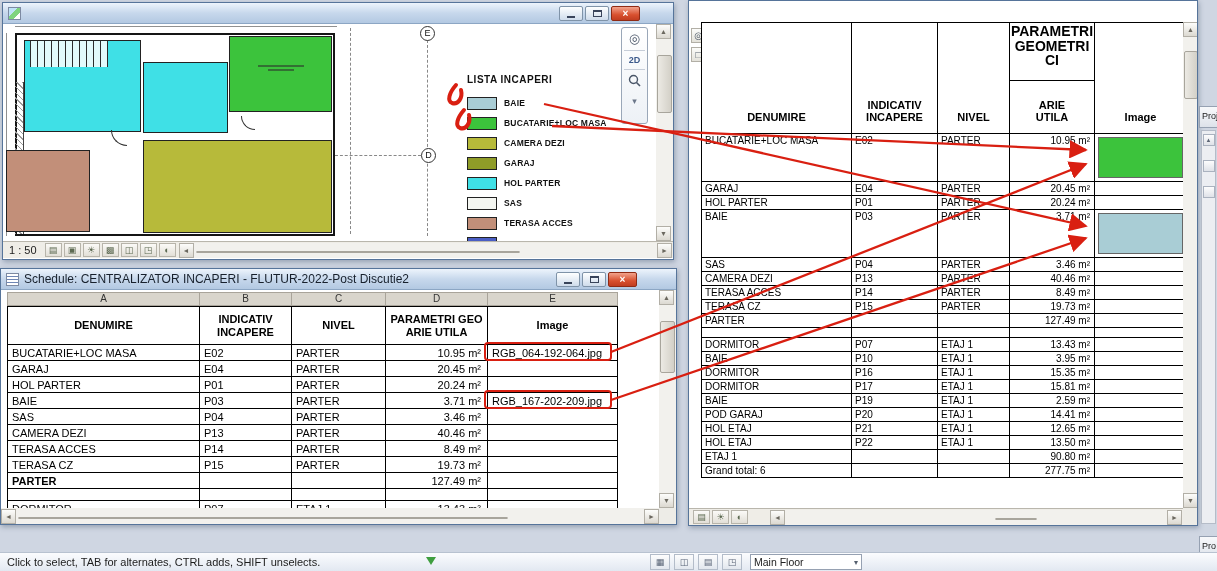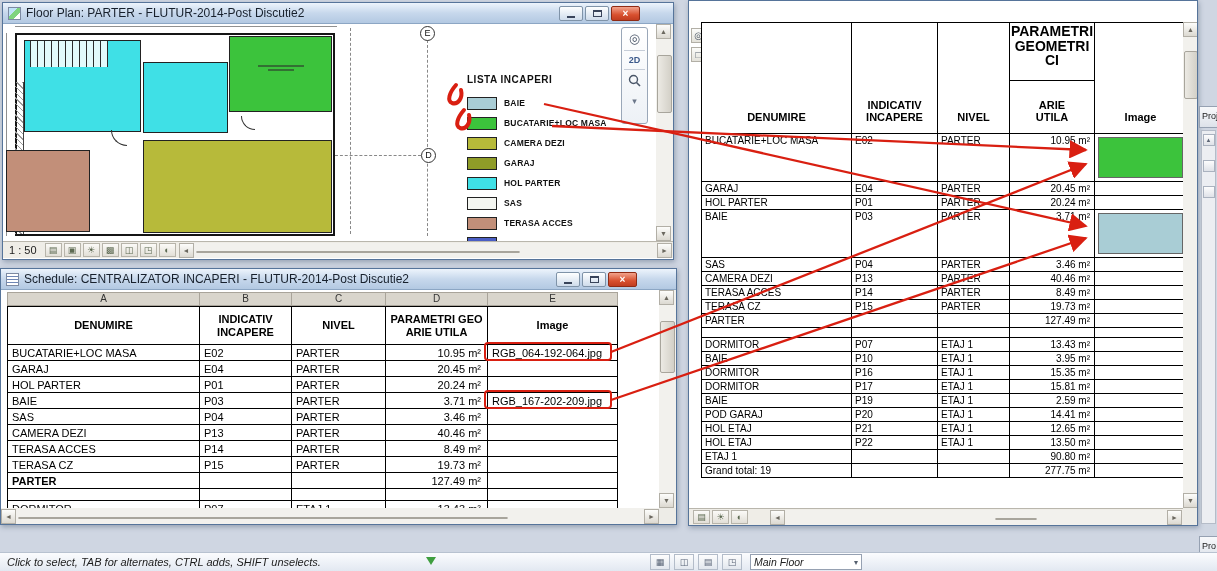--- a/index.html
+++ b/index.html
@@ -153,42 +153,41 @@
               font-size:9px; color:#222; padding:4px 0 0 2px; }
   .side-tab.top { top:106px; }
   .side-tab.bottom { top:536px; }
   .side-strip { position:absolute; left:1201px; top:130px; width:15px; height:394px; background:#eceef2;
                 border:1px solid #b5bcc8; display:flex; flex-direction:column; align-items:center; gap:14px; padding-top:3px; }
   .strip-btn { width:12px; height:12px; background:linear-gradient(#fdfdfd,#dfe2e8); border:1px solid #aab2bf;
                font-size:6px; color:#5c6575; display:flex; align-items:center; justify-content:center; }
 
   
   #statusbar { position:absolute; left:0; top:552px; width:1217px; height:19px;
-               background:linear-gradient(#fbfcfe,#e2e8f1); border-top:1px solid #b8c2d0;font-style:italic; }
+               background:linear-gradient(#fbfcfe,#e2e8f1); border-top:1px solid #b8c2d0; }
   .status-text { position:absolute; left:7px; top:3px; font-size:11px; color:#1c1c1c; white-space:nowrap; }
   .filter-ic { position:absolute; left:426px; top:4px; width:0; height:0;
                border-left:5px solid transparent; border-right:5px solid transparent; border-top:8px solid #3f9e3f; }
   .sb-ic { position:absolute; top:1px; width:20px; height:16px; background:linear-gradient(#fdfdfd,#e2e7ee);
            border:1px solid #b3bcc9; font-size:9px; color:#5a6577; display:flex; align-items:center; justify-content:center; }
   .combo { position:absolute; left:750px; top:1px; width:112px; height:16px; background:#fff;
            border:1px solid #96a1b2; display:flex; align-items:center; font-size:10.5px; color:#222; padding:0 3px; }
   .combo .chev { margin-left:auto; font-size:8px; color:#55606e; }
 
   
   #overlay { position:absolute; left:0; top:0; width:1217px; height:571px; pointer-events:none; z-index:60; }
 </style>
 </head>
 <body>
 
 <div id="app">
 
   <section class="win" id="win-fp">
     <div class="tbar">
       <span class="wicon fp"></span>
-      <span class="wtitle">Floor Plan: PARTER - FLUTUR-2014-Post Discutie2</span>
       <span class="wbtns" style="margin-right:28px;">
         <span class="wbtn">
             <i class="g-min"></i>
           </span>
         <span class="wbtn">
             <i class="g-max"></i>
           </span>
         <span class="wbtn close">×</span>
       </span>
     </div>
@@ -288,21 +287,21 @@
             </span>
           <span class="sbtn">►</span>
         </span>
       </div>
     </div>
   </section>
 
   <section class="win" id="win-sched">
     <div class="tbar">
       <span class="wicon sch"></span>
-      <span class="wtitle">Schedule: CENTRALIZATOR INCAPERI - FLUTUR-2014-Post Discutie2</span>
+      <span class="wtitle">Schedule: CENTRALIZATOR INCAPERI - FLUTUR-2022-Post Discutie2</span>
       <span class="wbtns" style="margin-right:34px;">
         <span class="wbtn">
             <i class="g-min"></i>
           </span>
         <span class="wbtn">
             <i class="g-max"></i>
           </span>
         <span class="wbtn close">×</span>
       </span>
     </div>
@@ -610,21 +609,21 @@
             <div class="shrow">
               <div class="shc shc-a">ETAJ 1</div>
               <div class="shc shc-b"></div>
               <div class="shc shc-c"></div>
               <div class="shc shc-d">90.80 m²</div>
               <div class="shc shc-e">
                 
               </div>
             </div>
             <div class="shrow">
-              <div class="shc shc-a">Grand total: 19</div>
+              <div class="shc shc-a">Grand total: 6</div>
               <div class="shc shc-b"></div>
               <div class="shc shc-c"></div>
               <div class="shc shc-d">277.75 m²</div>
               <div class="shc shc-e">
                 
               </div>
             </div>
         </div>
       </div>
       <div class="sheet-vscroll vscroll">

